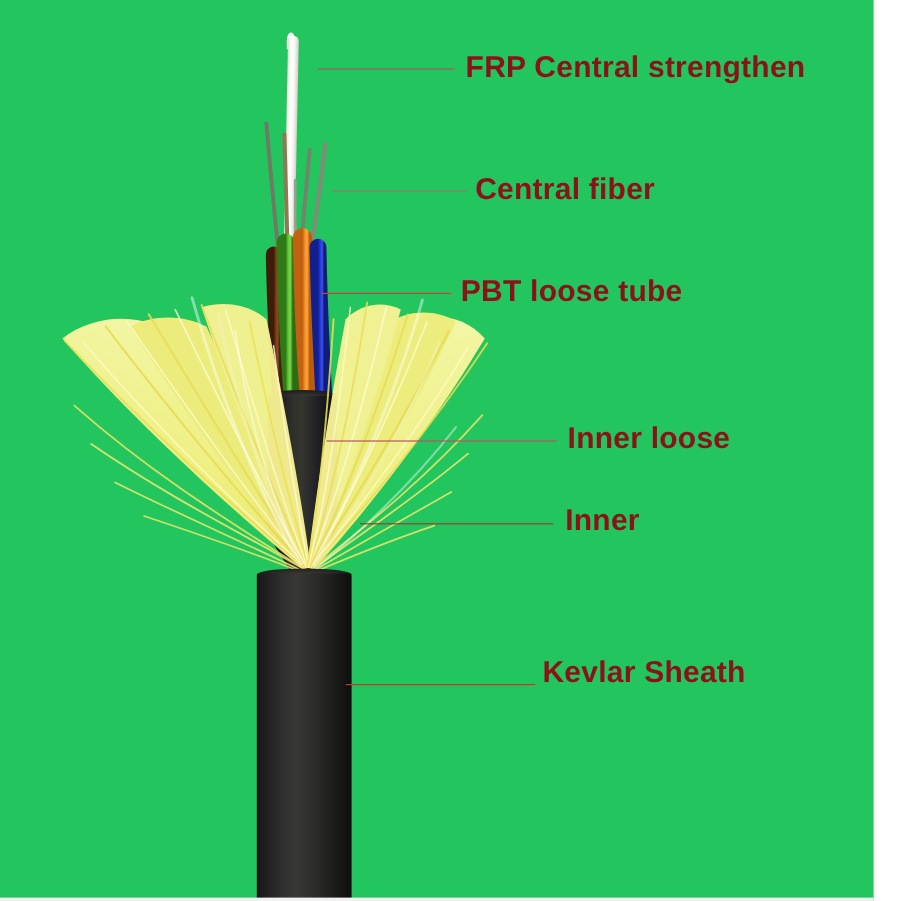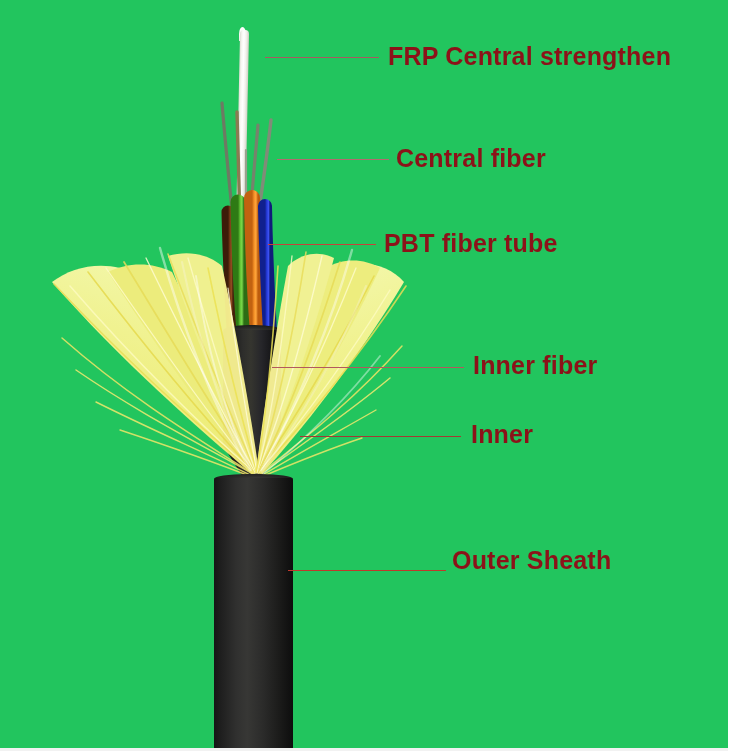--- a/index.html
+++ b/index.html
@@ -266,25 +266,25 @@
     <div class="outer-sheath"></div>
   </div>
 
   <div class="callout-line" style="left: 265px; top: 57px; width: 114px; border-top-color: rgb(168, 90, 96);"></div>
   <div class="callout-text" style="left: 388px; top: 44px; color: rgb(140, 18, 25); font-size: 25px;">FRP Central strengthen</div>
 
   <div class="callout-line" style="left: 277px; top: 159px; width: 112px; border-top-color: rgb(180, 106, 110);"></div>
   <div class="callout-text" style="left: 396px; top: 146px; color: rgb(140, 18, 25); font-size: 25px;">Central fiber</div>
 
   <div class="callout-line" style="left: 268px; top: 244px; width: 108px; border-top-color: rgb(200, 65, 58);"></div>
-  <div class="callout-text" style="left: 384px; top: 231px; color: rgb(140, 18, 25); font-size: 25px;">PBT fiber tube</div>
+  <div class="callout-text" style="left: 384px; top: 231px; color: rgb(140, 18, 25); font-size: 25px;">PBT loose tube</div>
 
   <div class="callout-line" style="left: 272px; top: 367px; width: 192px; border-top-color: rgb(179, 89, 93);"></div>
-  <div class="callout-text" style="left: 473px; top: 353px; color: rgb(140, 18, 25); font-size: 25px;">Inner fiber</div>
+  <div class="callout-text" style="left: 473px; top: 353px; color: rgb(140, 18, 25); font-size: 25px;">Inner loose</div>
 
   <div class="callout-line" style="left: 300px; top: 436px; width: 161px; border-top-color: rgb(163, 58, 51);"></div>
   <div class="callout-text" style="left: 471px; top: 422px; color: rgb(140, 18, 25); font-size: 25px;">Inner</div>
 
   <div class="callout-line" style="left: 288px; top: 570px; width: 158px; border-top-color: rgb(192, 57, 43);"></div>
-  <div class="callout-text" style="left: 452px; top: 548px; color: rgb(140, 18, 25); font-size: 25px;">Outer Sheath</div>
+  <div class="callout-text" style="left: 452px; top: 548px; color: rgb(140, 18, 25); font-size: 25px;">Kevlar Sheath</div>
 
   <div class="bottom-edge"></div>
 </div>
 
 </body></html>

